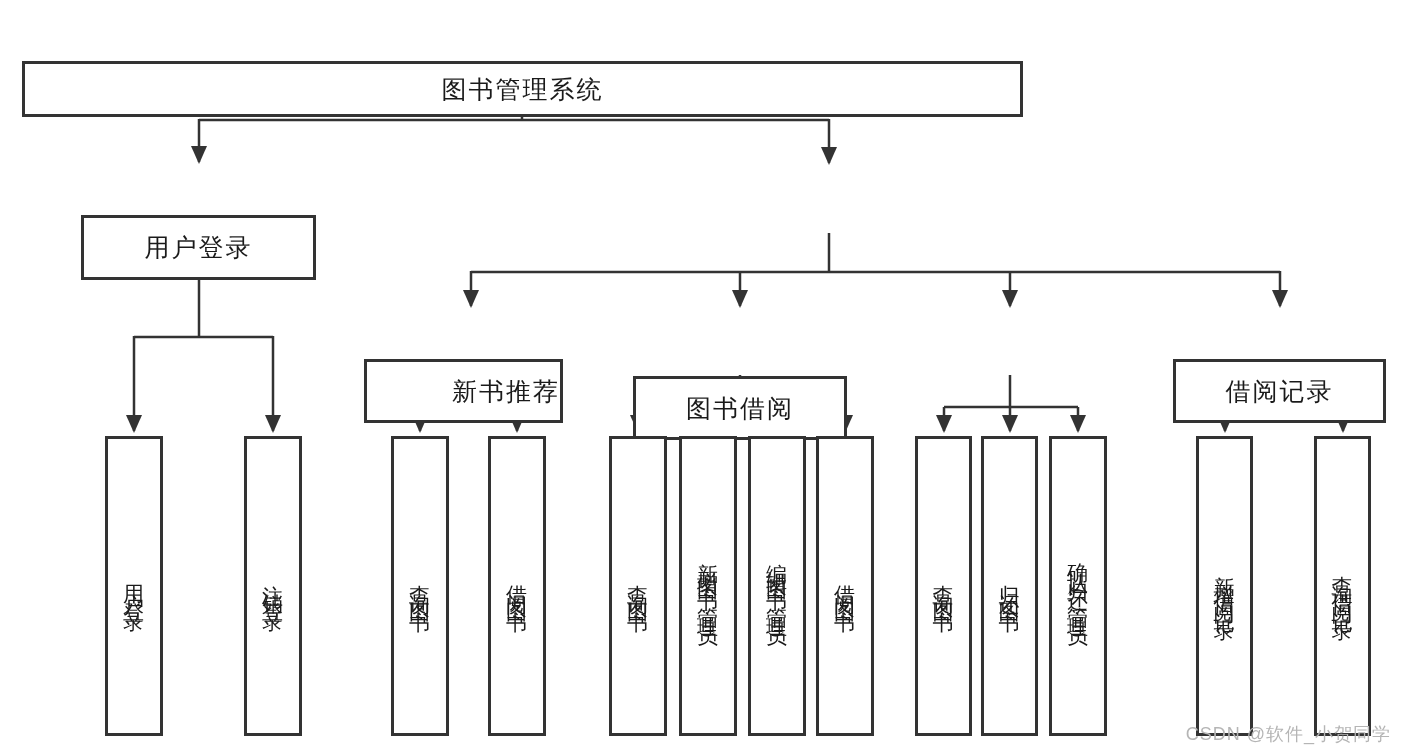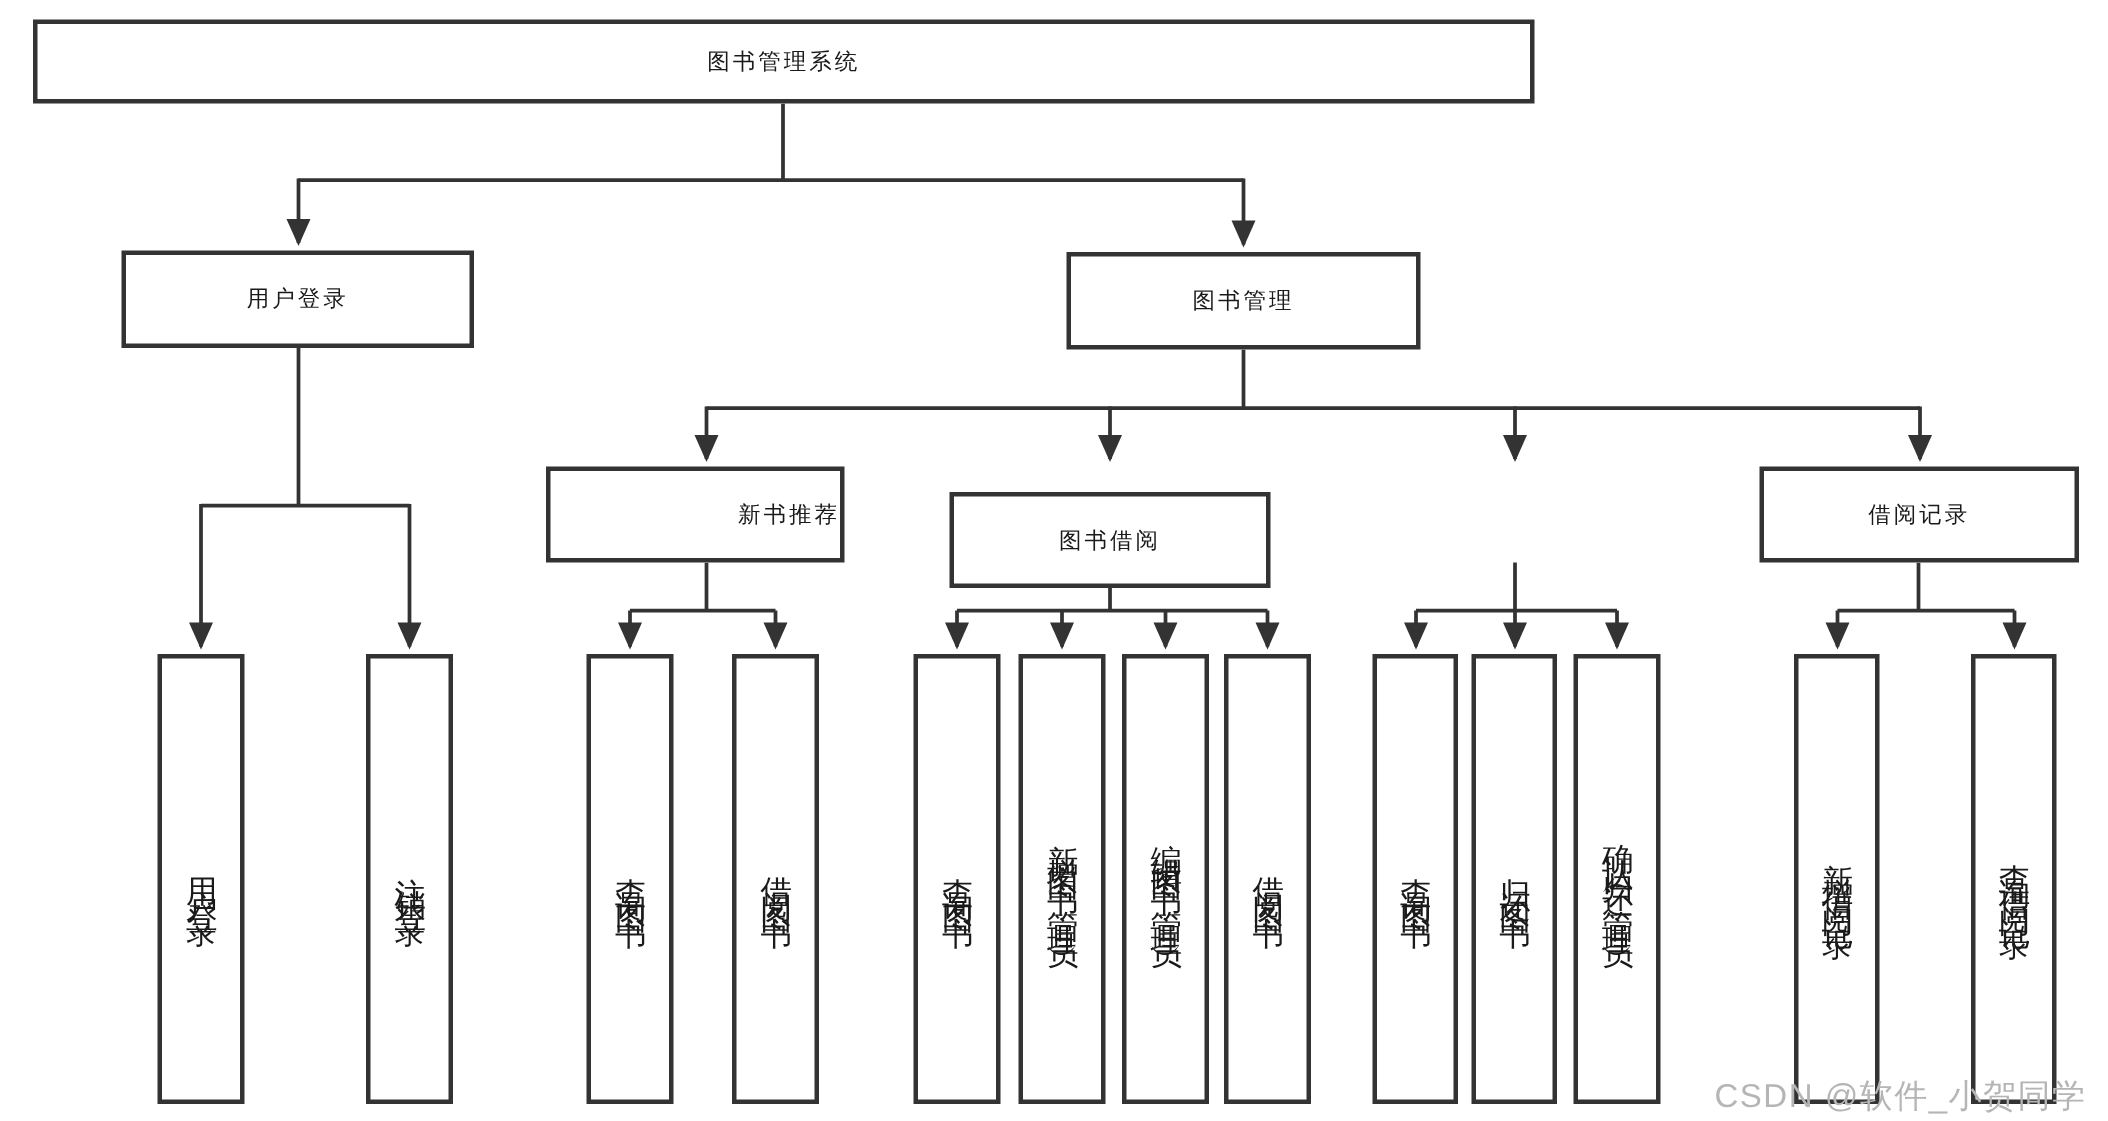--- a/index.html
+++ b/index.html
@@ -20,23 +20,24 @@
     position: absolute;
     box-sizing: border-box;
     border: 3px solid #333333;
     background: #ffffff;
     display: flex;
     align-items: center;
     justify-content: center;
     color: #1a1a1a;
   }
   .box.h {
-    font-size: 15px;
+    font-size: 25px;
     letter-spacing: 2px;
     white-space: nowrap;
+    margin-top: 48px;
   }
   .box.root { left: 22px; top: 13px; width: 1001px; height: 56px; }
   .lvl2 { height: 65px; }
   .lvl3 { height: 64px; }
   .leaf {
     top: 436px;
     height: 300px;
     width: 58px;
   }
   .leaf .vtext {
@@ -44,21 +45,21 @@
     text-orientation: mixed;
     font-size: 21px;
     letter-spacing: 9px;
     line-height: 1;
     white-space: nowrap;
   }
   .watermark {
     position: absolute;
     right: 14px;
     bottom: 1px;
-    font-size: 22px;
+    font-size: 18px;
     color: #b5b5b5;
     letter-spacing: 1px;
     white-space: nowrap;
   }
 </style>
 </head>
 <body>
 
 <div class="canvas">
 
@@ -112,23 +113,20 @@
     </g>
   </svg>
 
   <div class="box h root">
     <span>图书管理系统</span>
   </div>
 
   <div class="box h lvl2" style="left:81px; top:167px; width:235px;">
     <span>用户登录</span>
   </div>
-  <div class="box h lvl2" style="left:711px; top:168px; width:236px;">
-    <span>图书管理</span>
-  </div>
 
   <div class="box h lvl3" style="left:364px; top:311px; width:199px;justify-content:flex-end;">
     <span>新书推荐</span>
   </div>
   <div class="box h lvl3" style="left:633px; top:328px; width:214px;">
     <span>图书借阅</span>
   </div>
   <div class="box h lvl3" style="left:1173px; top:311px; width:213px;font-family:Liberation Mono, monospace;">
     <span>借阅记录</span>
   </div>

